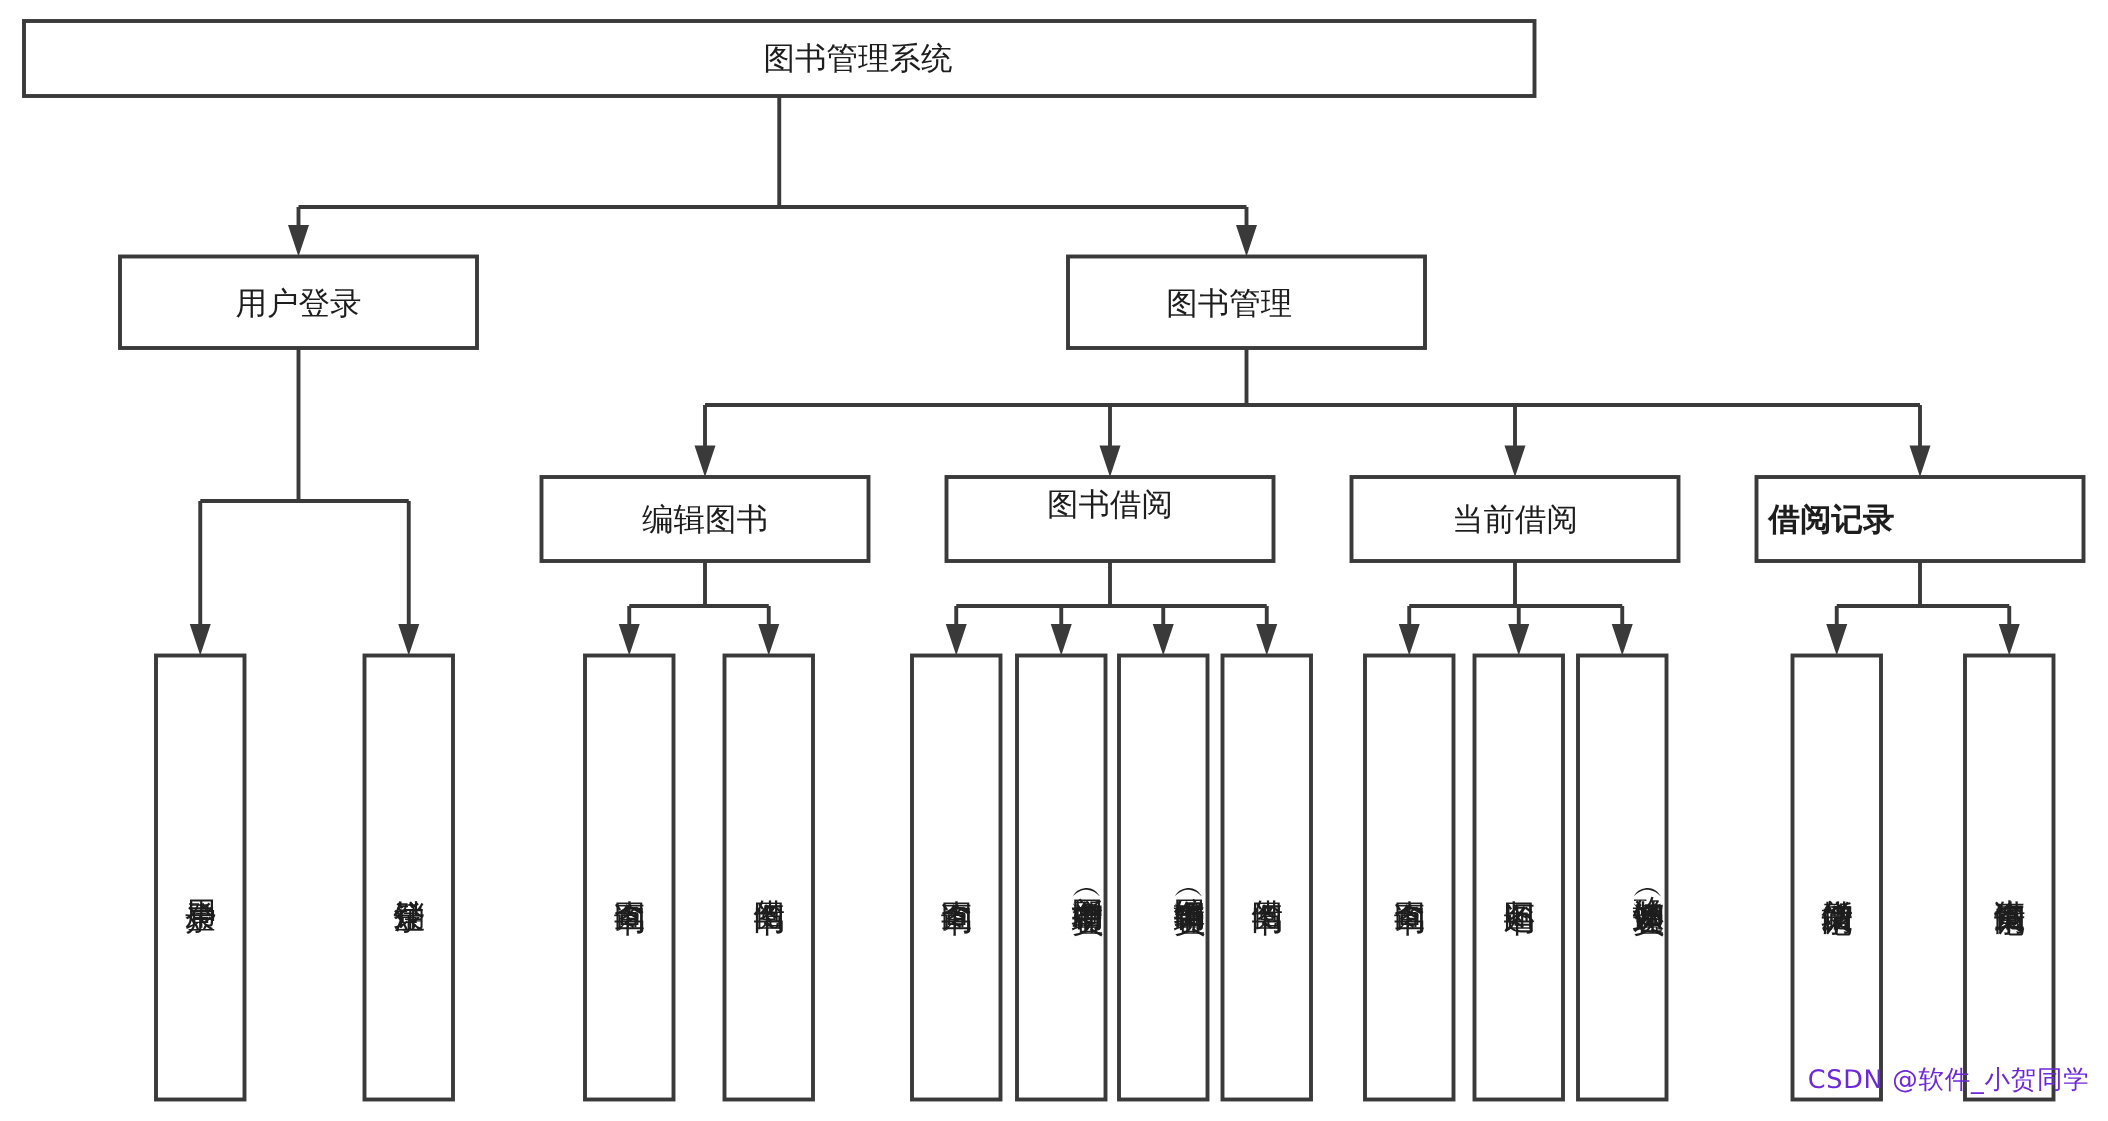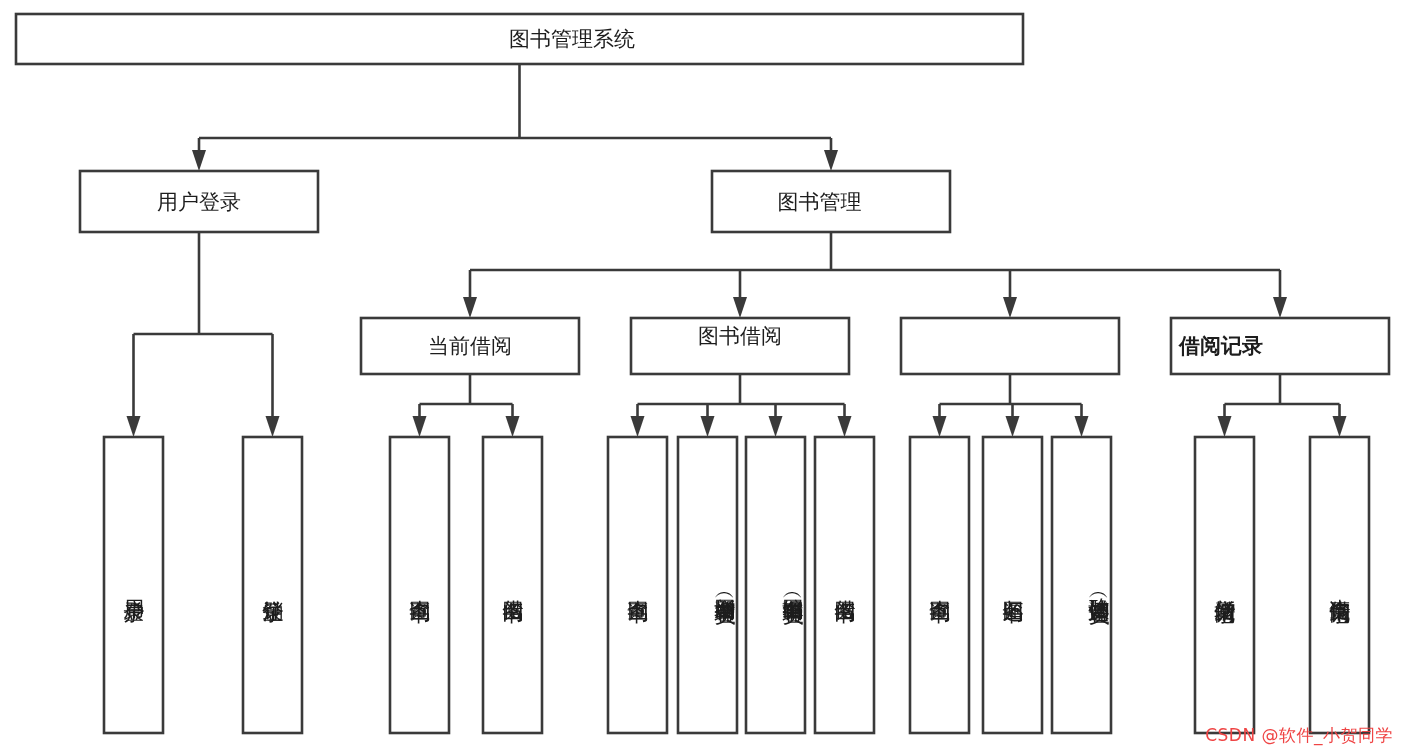--- a/index.html
+++ b/index.html
@@ -63,23 +63,23 @@
     align-items: center;
     justify-content: center;
     font-size: 21px;
     color: #1d1d1d;
     white-space: nowrap;
     pointer-events: none;
   }
   .watermark {
     position: absolute;
     right: 12px;
-    bottom: 0;
+    bottom: 16px;
     font-size: 17px;
-    color: #ef4444;
+    color: #6d28d9;
     letter-spacing: 0.5px;
     white-space: nowrap;
     user-select: none;
   }
 </style>
 </head>
 <body>
 
 <div id="diagram-root">
 
@@ -172,22 +172,23 @@
       <rect class="node-box" x="1195" y="437" width="59" height="296"></rect>
       <rect class="node-box" x="1310" y="437" width="59" height="296"></rect>
     </g>
   </svg>
 
   <div class="htext-wrap" style="left:16px;  top:14px;  width:1112px; height:50px;">图书管理系统</div>
 
   <div class="htext-wrap" style="left:80px;  top:171px; width:238px; height:61px;">用户登录</div>
   <div class="htext-wrap" style="left:712px; top:171px; width:215px; height:61px;">图书管理</div>
 
-  <div class="htext-wrap" style="left:361px;  top:318px; width:218px; height:56px;">当前借阅</div>
+  <div class="htext-wrap" style="left:361px;  top:318px; width:218px; height:56px;">编辑图书</div>
   <div class="htext-wrap" style="left:631px;  top:308px; width:218px; height:56px;">图书借阅</div>
+  <div class="htext-wrap" style="left:901px;  top:318px; width:218px; height:56px;">当前借阅</div>
   <div class="htext-wrap" style="left:1112px; top:318px; width:218px; height:56px;font-weight:bold;">借阅记录</div>
 
   <div class="vtext-wrap" style="left:104px;  top:437px; width:59px; height:296px;">用户登录</div>
   <div class="vtext-wrap" style="left:243px;  top:437px; width:59px; height:296px;">注销登录</div>
   <div class="vtext-wrap" style="left:390px;  top:437px; width:59px; height:296px;">查询图书</div>
   <div class="vtext-wrap" style="left:483px;  top:437px; width:59px; height:296px;">借阅图书</div>
   <div class="vtext-wrap" style="left:608px;  top:437px; width:59px; height:296px;">查询图书</div>
   <div class="vtext-wrap" style="left:678px;  top:437px; width:59px; height:296px; align-items:flex-start;">新增图书（管理员）</div>
   <div class="vtext-wrap" style="left:746px;  top:437px; width:59px; height:296px; align-items:flex-start;">编辑图书（管理员）</div>
   <div class="vtext-wrap" style="left:815px;  top:437px; width:59px; height:296px;">借阅图书</div>

